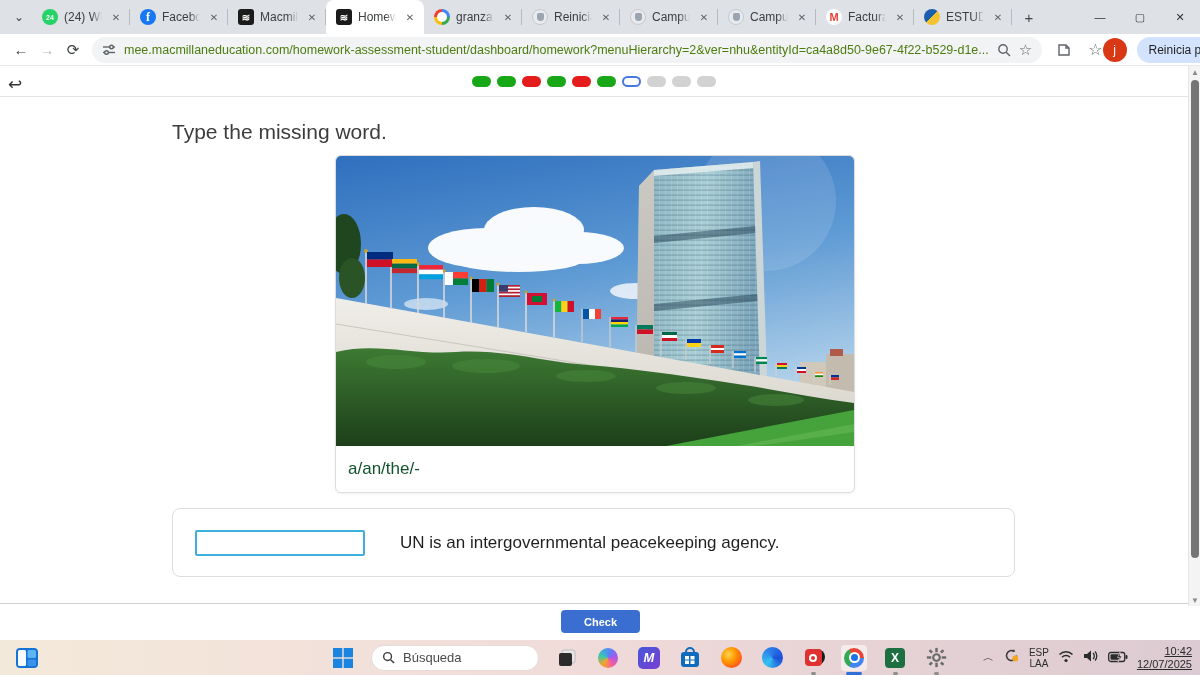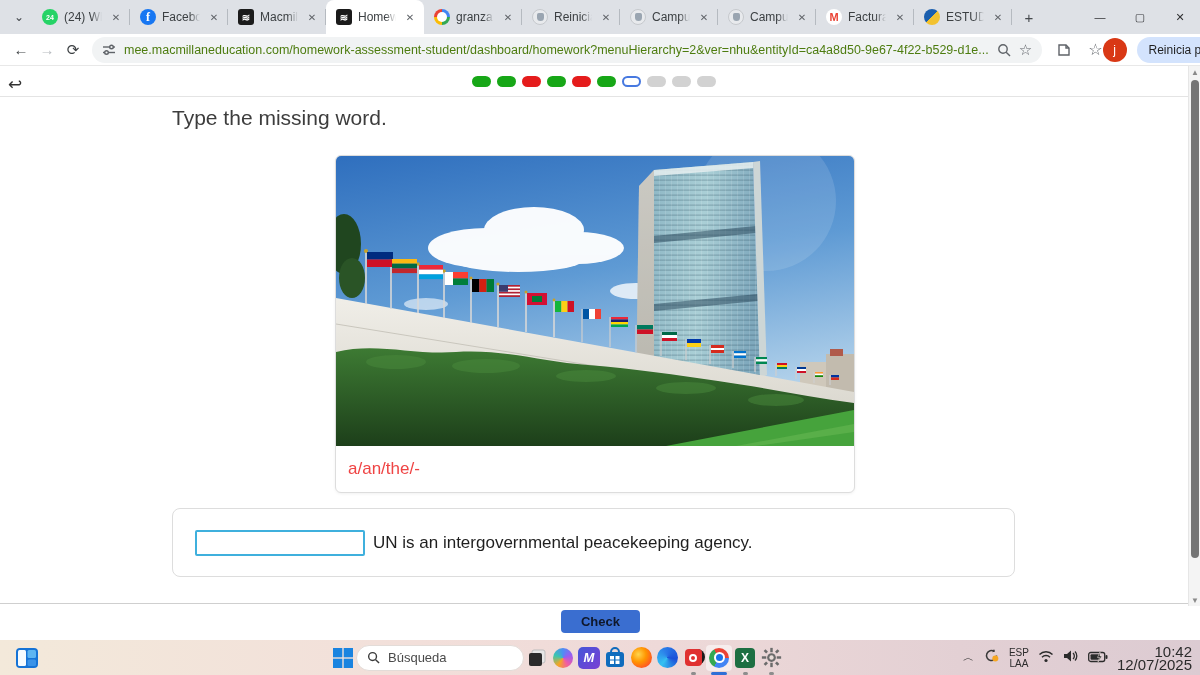--- a/index.html
+++ b/index.html
@@ -43,49 +43,49 @@
   
   .page { position:absolute; top:66px; left:0; width:1200px; height:574px; background:#fff; }
   .undo-btn { position:absolute; top:8px; left:8px; font-size:17px; color:#333; cursor:pointer; }
   .pills { position:absolute; top:10px; left:0; width:1188px; display:flex; justify-content:center; gap:6px; }
   .pill { width:19px; height:11px; border-radius:6px; cursor:pointer; }
   .p-green { background:#17a717; }
   .p-red { background:#e51c1c; }
   .p-current { background:#fff; border:2px solid #4779e0; }
   .p-gray { background:#d2d2d2; }
   .page-rule { position:absolute; top:30px; left:0; width:1188px; height:1px; background:#e4e4e4; }
-  .heading { position:absolute; top:40px; left:172px; font-size:21px; color:#3d3d3d; font-weight:400; }
+  .heading { position:absolute; top:54px; left:172px; font-size:21px; color:#3d3d3d; font-weight:400; }
 
   .image-card { position:absolute; top:89px; left:335px; width:520px; height:338px; background:#fff; border:1px solid #ddd; border-radius:6px; box-shadow:0 1px 3px rgba(0,0,0,.06); }
   .image-card svg { display:block; border-radius:5px 5px 0 0; }
-  .img-caption { padding:13px 12px; font-size:17px; color:#ef4444; }
-
-  .question-card { position:absolute; top:442px; left:172px; width:843px; height:69px; border:1px solid #ddd; border-radius:8px; display:flex; align-items:center; padding:0 22px; }
+  .img-caption { padding:13px 12px; font-size:17px; color:#14532d; }
+
+  .question-card { position:absolute; top:442px; left:172px; width:843px; height:69px; border:1px solid #ddd; border-radius:8px; display:flex; align-items:center; padding:0 22px;gap:27px; }
   .answer-input { width:170px; height:26px; border:2px solid #3fb0dd; border-radius:2px; outline:none; font-size:14px; padding:0 6px; font-family:"Liberation Sans",sans-serif; }
   .q-text { margin-left:8px; font-size:17px; color:#1f1f1f; }
 
   .footer-rule { position:absolute; top:537px; left:0; width:1200px; height:1px; background:#cfcfcf; }
-  .check-btn { position:absolute; top:544px; left:561px; width:79px; height:23px; background:#3a6ed0; color:#0f172a; border:none; border-radius:4px; font-size:13px; font-weight:bold; font-family:"Liberation Sans",sans-serif; cursor:pointer; }
+  .check-btn { position:absolute; top:544px; left:561px; width:79px; height:23px; background:#3a6ed0; color:#ffffff; border:none; border-radius:4px; font-size:11px; font-weight:bold; font-family:"Liberation Sans",sans-serif; cursor:pointer; }
 
   .scrollbar { position:absolute; top:0; right:0; width:12px; height:540px; background:#f4f4f4; border-left:1px solid #e6e6e6; }
   .sb-arrow { position:absolute; left:0; width:12px; height:12px; color:#8a8a8a; font-size:8px; display:flex; align-items:center; justify-content:center; cursor:pointer; }
   .sb-thumb { position:absolute; top:14px; left:2px; width:8px; height:478px; background:#757575; border-radius:4px; cursor:pointer; }
 
   
   .taskbar { position:absolute; bottom:0; left:0; width:1200px; height:35px; background:linear-gradient(90deg,#f3e9da 0%,#f2dfda 35%,#eed9d8 55%,#e3d0d4 80%,#dccbd2 100%); display:flex; align-items:center; }
   .tb-ic { width:26px; height:26px; display:flex; align-items:center; justify-content:center; position:relative; cursor:pointer; flex:none; }
   .widgets { margin-left:14px; }
-  .tb-center { position:absolute; left:330px; display:flex; align-items:flex-start; gap:0; }
+  .tb-center { position:absolute; left:330px; display:flex; align-items:flex-start; gap:15px; }
   .searchbox { width:168px; height:26px; background:#fff; border:1px solid #e3dcd8; border-radius:14px; display:flex; align-items:center; gap:8px; padding:0 10px; color:#4a4a4a; font-size:13px; cursor:pointer; }
   .app-dot { position:absolute; bottom:-4px; left:11px; width:5px; height:3px; border-radius:2px; background:#8d8d8d; }
   .chrome-active { background:rgba(255,255,255,.55); border-radius:4px; }
   .chrome-bar { position:absolute; bottom:-4px; left:5px; width:16px; height:3px; border-radius:2px; background:#2f6fd6; }
   .tray { position:absolute; right:8px; display:flex; align-items:center; gap:9px; color:#2b2b2b; }
   .lang { font-size:10px; line-height:11px; text-align:center; cursor:pointer; }
-  .clock { font-size:15px; line-height:13px; text-align:right; cursor:pointer; }
+  .clock { font-size:11px; line-height:13px; text-align:right; cursor:pointer;text-decoration:underline; }
 
   
   .sq { display:inline-block; }
 </style>
 </head>
 <body>
 
 <div class="screen">
 
   <div class="tabstrip">

